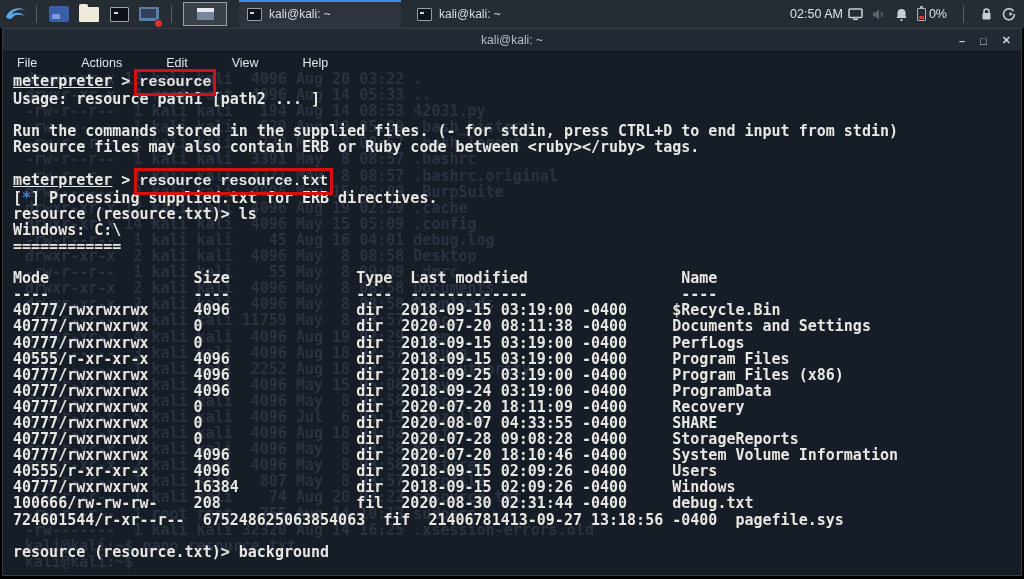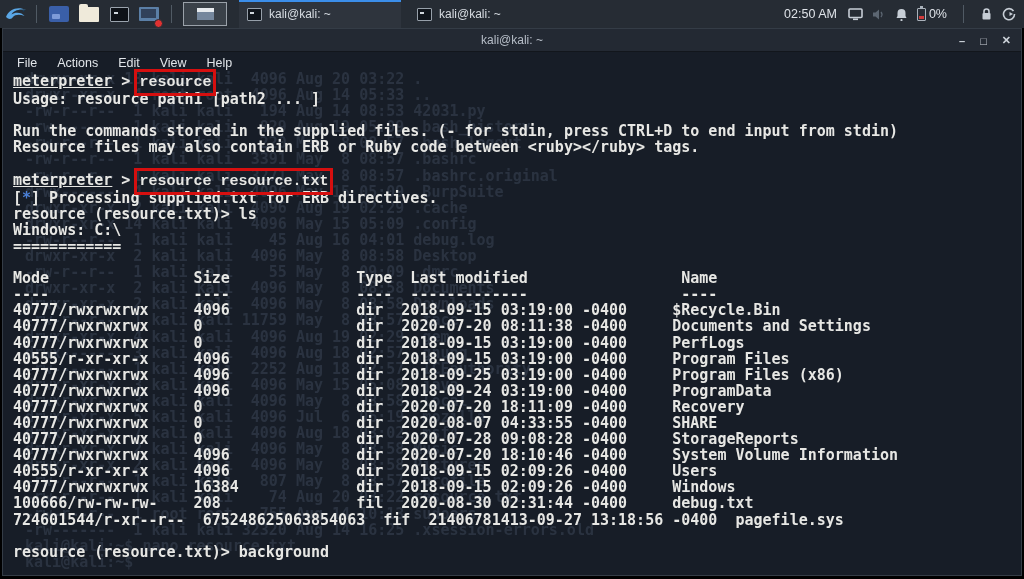--- a/index.html
+++ b/index.html
@@ -44,21 +44,21 @@
   .taskbtn { height:28px; width:162px; margin-left:8px; padding:0 8px;
              display:flex; align-items:center; gap:7px; color:#d7dce2;
              font-size:12px; flex:none; cursor:default; }
   .taskbtn.active { background:#2e343d; box-shadow:inset 0 2px 0 #3b8eea; }
   .mini-term { width:15px; height:13px; background:#10151c;
                border:1px solid #97a0aa; border-radius:1px; position:relative;
                flex:none; }
   .mini-term::after { content:""; position:absolute; left:2px; top:3px;
                width:4px; height:2px; background:#cfd6dd; }
   .spacer { flex:1; }
-  .clock { color:#dfe3e8; font-size:12.5px; margin-right:11px; }
+  .clock { color:#dfe3e8; font-size:12.5px; margin-right:5px; }
   .tray { display:flex; align-items:center; gap:9px; margin-right:8px; }
   .tray svg { display:block; }
   .battwrap { display:flex; align-items:center; gap:3px; }
   .batt { width:9px; height:13px; border:1px solid #aab2bb; border-radius:1px;
           position:relative; }
   .batt::before { content:""; position:absolute; top:-3px; left:2px; width:3px;
           height:2px; background:#aab2bb; }
   .batt::after { content:""; position:absolute; left:1px; right:1px; bottom:1px;
           height:3px; background:#d03a3a; }
   .pct { color:#dfe3e8; font-size:12.5px; }
@@ -70,21 +70,21 @@
             justify-content:center; position:relative; color:#b7bec8;
             font-size:12px; border-bottom:1px solid #12161c; }
   .controls { position:absolute; right:10px; top:0; height:23px; display:flex;
             gap:15px; align-items:center; color:#cdd3da; font-size:11px;
             font-weight:bold; }
   .controls span { cursor:default; }
 
   .terminal { position:absolute; top:24px; left:0; right:0; bottom:0;
             background:#171d27; overflow:hidden; }
   .menubar { position:absolute; top:0; left:4px; height:21px; display:flex;
-            color:#e2e6ea; font-size:12.5px; z-index:3; }
+            color:#e2e6ea; font-size:12.5px; z-index:3;gap:24px; }
   .menubar span { padding:3px 10px; cursor:default; }
 
   pre.ghost { position:absolute; top:6px; left:10px; margin:12px;
             font:bold 15px/16.1px "DejaVu Sans Mono", monospace;
             color:#8ba1c0; opacity:0.16; z-index:1; }
   pre.term  { position:absolute; top:20px; left:10px; margin:0;
             font:bold 15px/16.1px "DejaVu Sans Mono", monospace;
             color:#e7e7e4; z-index:2; }
   pre.term .u { text-decoration:underline; }
   pre.term .boxed { outline:3px solid #d60f0f; outline-offset:2px;font-family:Liberation Mono, monospace; }

